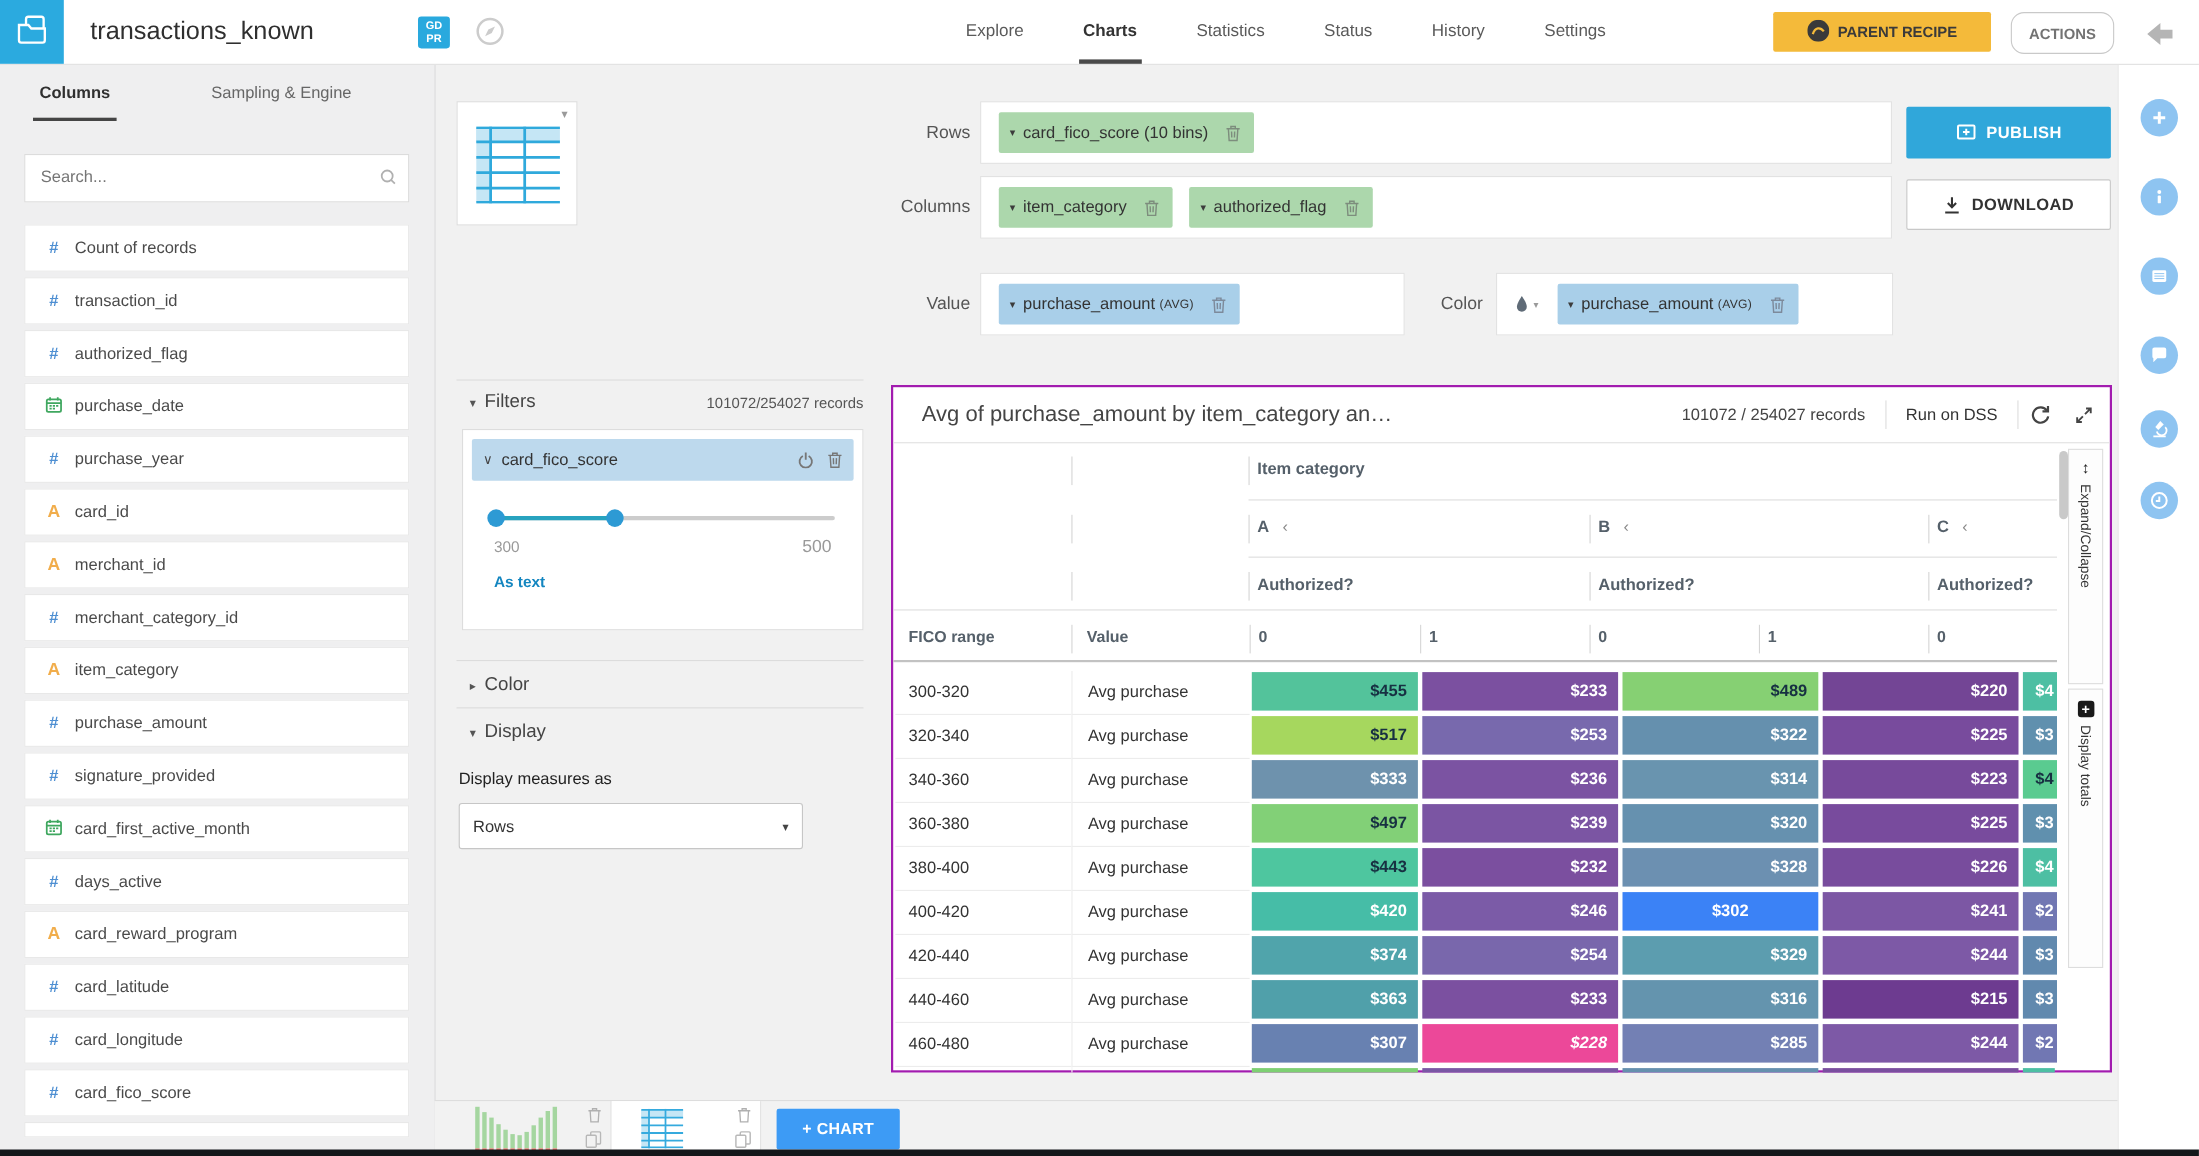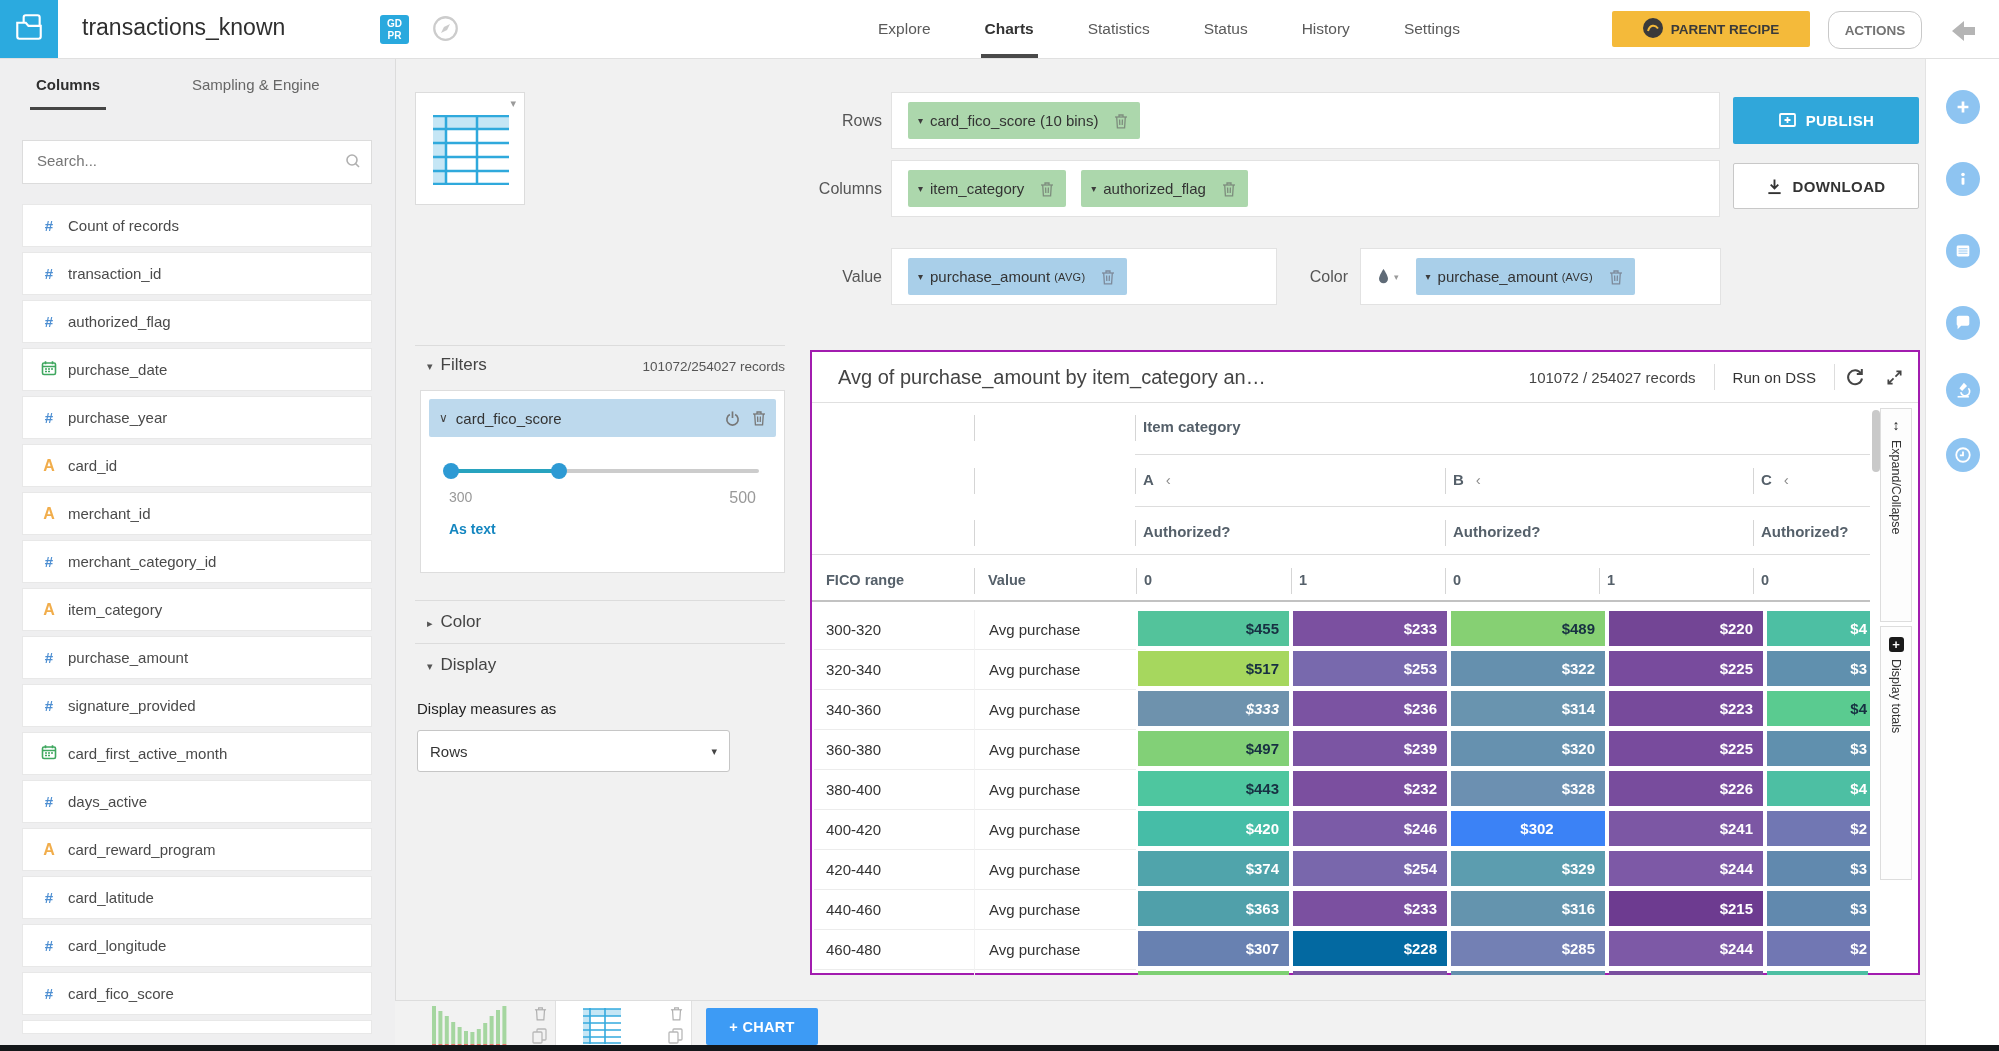--- a/index.html
+++ b/index.html
@@ -105,21 +105,21 @@
   .coll{font-weight:normal;color:#8a8a8a;margin-left:12px;font-size:15px;}
   .tick{position:absolute;width:1px;height:26px;background:#d5d5d5;}
   .hline{position:absolute;height:1px;background:#ddd;}
   .hline.dark{height:2px;background:#c2c2c2;}
   .pvt-vline{position:absolute;left:162px;top:208px;width:1px;height:360px;background:#efefef;}
   .pvt-row{position:absolute;left:2px;width:1056px;height:40px;display:flex;}
   .pvt-fico{width:160px;box-sizing:border-box;padding-left:12px;line-height:39px;font-size:15px;color:#333;border-bottom:1px solid #ececec;}
   .pvt-val{width:162px;box-sizing:border-box;padding-left:14px;line-height:39px;font-size:15px;color:#333;border-bottom:1px solid #ececec;border-left:1px solid #f3f3f3;}
   .pvt-cell{height:35px;margin:1px 2px 4px 2px;line-height:35px;text-align:right;padding-right:10px;font-size:15px;font-weight:600;box-sizing:border-box;}
   .pvt-cell.c0{width:151px;flex:none;}
-  .pvt-cell.cn{width:154px;flex:none;padding-left:28px;}
+  .pvt-cell.cn{width:178px;flex:none;padding-left:28px;}
   .pvt-cell.clast{flex:1;margin-right:0;padding-right:3px;overflow:hidden;}
   .pvt-row.partial{height:7px;}
   .pvt-row.partial .pvt-fico,.pvt-row.partial .pvt-val{border-bottom:none;}
   .pvt-row.partial .pvt-cell{height:6px;margin:1px 2px 0 2px;}
   .scroll-thumb{position:absolute;left:1060px;top:58px;width:8px;height:62px;background:#c9c9c9;border-radius:4px;}
   .side-tab-v{position:absolute;left:1068px;width:32px;background:#fdfdfd;border:1px solid #ddd;box-sizing:border-box;
         display:flex;flex-direction:column;align-items:center;cursor:pointer;}
   .side-tab-v .vtxt{writing-mode:vertical-rl;font-size:12.5px;color:#333;margin-top:7px;}
   .updown-ic{font-size:14px;font-weight:bold;color:#222;margin-top:8px;}
   .plus-sq{width:15px;height:15px;background:#1a1a1a;border-radius:3px;color:#fff;font-size:13px;font-weight:bold;
@@ -575,21 +575,21 @@
             <div class="pvt-val">Avg purchase</div>
             <div class="pvt-cell c0" style="background: rgb(166, 215, 94); color: rgb(23, 48, 66);">$517</div>
             <div class="pvt-cell cn" style="background: rgb(120, 105, 173); color: rgb(255, 255, 255);">$253</div>
             <div class="pvt-cell cn" style="background: rgb(101, 144, 174); color: rgb(255, 255, 255);">$322</div>
             <div class="pvt-cell cn" style="background: rgb(120, 75, 157); color: rgb(255, 255, 255);">$225</div>
             <div class="pvt-cell clast" style="background: rgb(96, 144, 174); color: rgb(255, 255, 255);">$3</div>
           </div>
           <div class="pvt-row" style="top: 288px;">
             <div class="pvt-fico">340-360</div>
             <div class="pvt-val">Avg purchase</div>
-            <div class="pvt-cell c0" style="background: rgb(110, 146, 173); color: rgb(255, 255, 255); font-style: italic;">$333</div>
+            <div class="pvt-cell c0" style="background: rgb(110, 146, 173); color: rgb(255, 255, 255);">$333</div>
             <div class="pvt-cell cn" style="background: rgb(123, 83, 162); color: rgb(255, 255, 255);">$236</div>
             <div class="pvt-cell cn" style="background: rgb(105, 148, 175); color: rgb(255, 255, 255);">$314</div>
             <div class="pvt-cell cn" style="background: rgb(119, 74, 155); color: rgb(255, 255, 255);">$223</div>
             <div class="pvt-cell clast" style="background: rgb(90, 203, 144); color: rgb(23, 48, 66);">$4</div>
           </div>
           <div class="pvt-row" style="top: 328px;">
             <div class="pvt-fico">360-380</div>
             <div class="pvt-val">Avg purchase</div>
             <div class="pvt-cell c0" style="background: rgb(130, 208, 119); color: rgb(23, 48, 66);">$497</div>
             <div class="pvt-cell cn" style="background: rgb(123, 85, 163); color: rgb(255, 255, 255);">$239</div>
@@ -630,21 +630,21 @@
             <div class="pvt-cell c0" style="background: rgb(80, 160, 170); color: rgb(255, 255, 255);">$363</div>
             <div class="pvt-cell cn" style="background: rgb(123, 80, 160); color: rgb(255, 255, 255);">$233</div>
             <div class="pvt-cell cn" style="background: rgb(100, 148, 174); color: rgb(255, 255, 255);">$316</div>
             <div class="pvt-cell cn" style="background: rgb(109, 59, 144); color: rgb(255, 255, 255);">$215</div>
             <div class="pvt-cell clast" style="background: rgb(97, 137, 174); color: rgb(255, 255, 255);">$3</div>
           </div>
           <div class="pvt-row" style="top: 528px;">
             <div class="pvt-fico">460-480</div>
             <div class="pvt-val">Avg purchase</div>
             <div class="pvt-cell c0" style="background: rgb(104, 129, 177); color: rgb(255, 255, 255);">$307</div>
-            <div class="pvt-cell cn" style="background: #0369a1; color: rgb(255, 255, 255);">$228</div>
+            <div class="pvt-cell cn" style="background: #ec4899; color: rgb(255, 255, 255); font-style: italic;">$228</div>
             <div class="pvt-cell cn" style="background: rgb(115, 128, 180); color: rgb(255, 255, 255);">$285</div>
             <div class="pvt-cell cn" style="background: rgb(125, 89, 166); color: rgb(255, 255, 255);">$244</div>
             <div class="pvt-cell clast" style="background: rgb(113, 119, 179); color: rgb(255, 255, 255);">$2</div>
           </div>
           <div class="pvt-row partial" style="top: 568px;">
             <div class="pvt-fico"></div>
             <div class="pvt-val"></div>
             <div class="pvt-cell c0" style="background: rgb(126, 208, 115);"></div>
             <div class="pvt-cell cn" style="background: rgb(122, 87, 164);"></div>
             <div class="pvt-cell cn" style="background: rgb(101, 144, 174);"></div>

